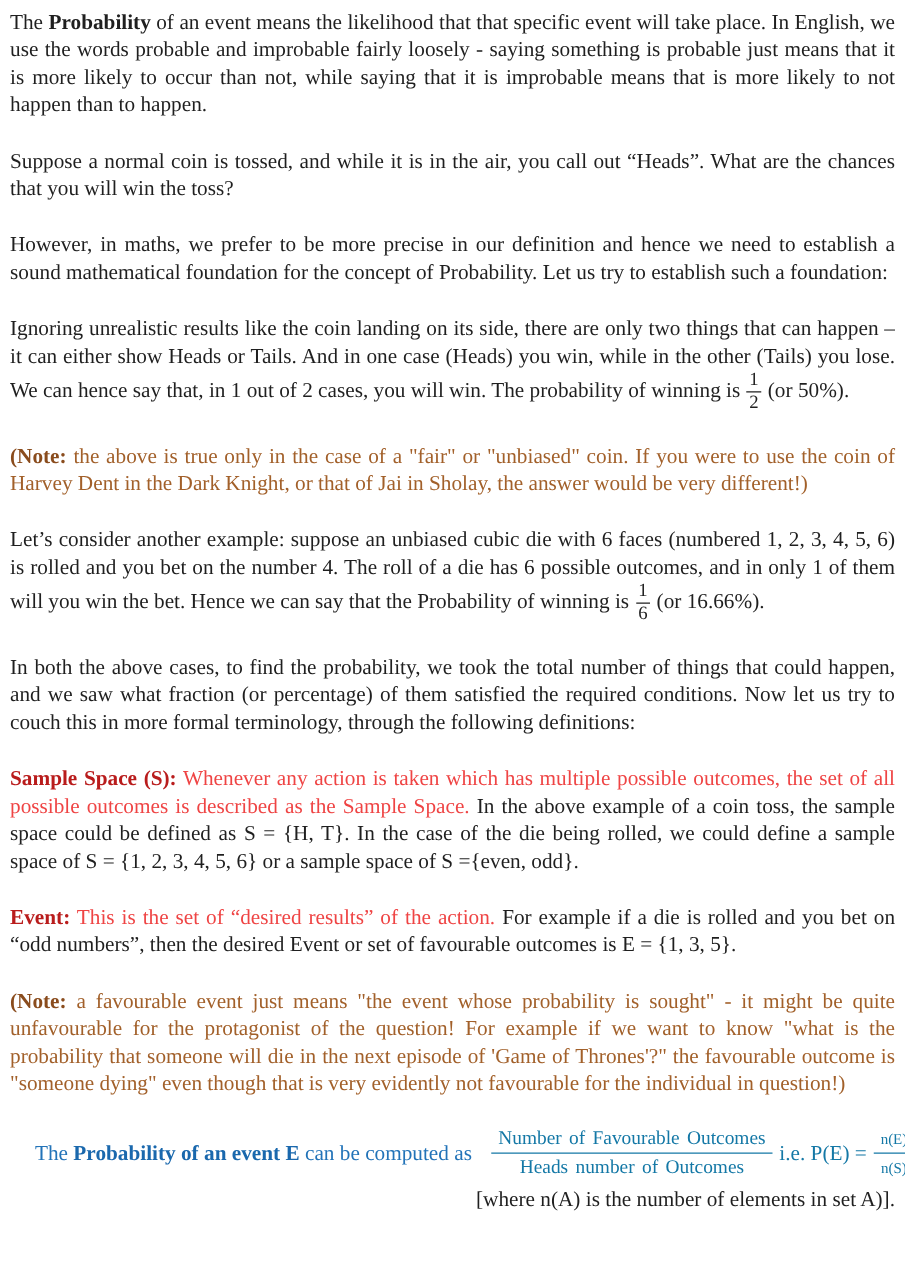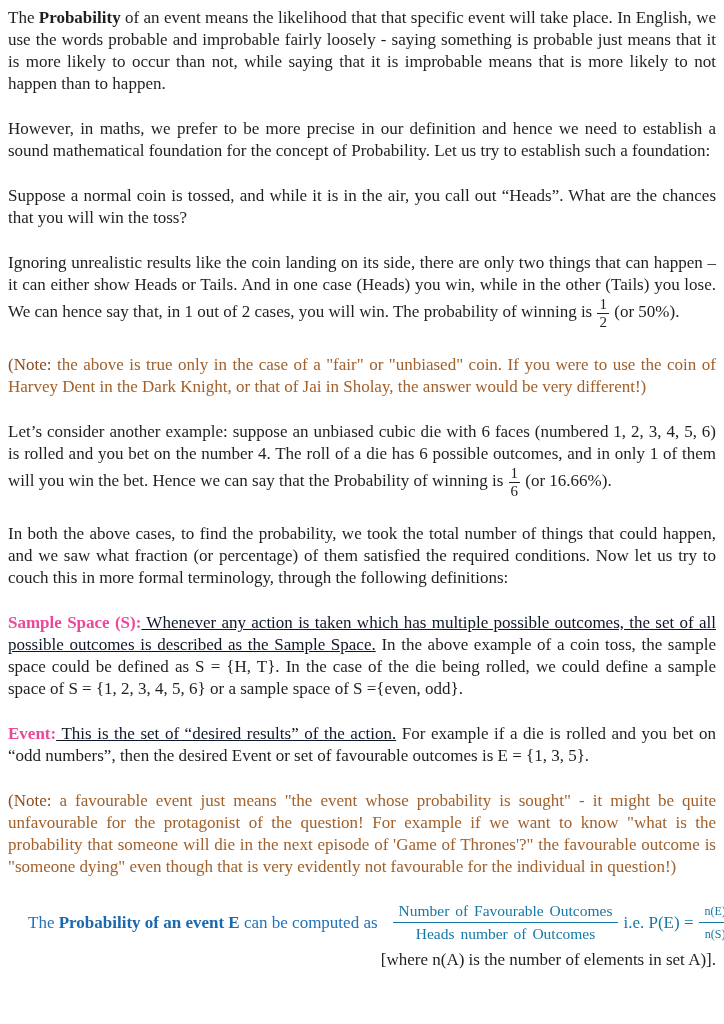--- a/index.html
+++ b/index.html
@@ -14,25 +14,25 @@
     line-height: 22px;
     color: #1f1f1f;
     background: #ffffff;
   }
   .para { margin: 0 0 23px 0; text-align: justify; }
   .para:last-child { margin-bottom: 0; }
   b { font-weight: bold; }
 
   
   .note { color: #a2602a; }
-  .note .note-label { color: #8a4c1d; font-weight: normal; }
+  .note .note-label { color: #8a4c1d; font-weight: bold; }
 
   
-  .blue-label { color: #ec4899; font-weight: bold; }
-  .blue-run   { color: #0f172a; text-decoration: underline; }
+  .blue-label { color: #b91c1c; font-weight: bold; }
+  .blue-run   { color: #ef4444; }
 
   
   .frac {
     display: inline-block;
     vertical-align: middle;
     text-align: center;
     line-height: 17px;
     font-size: 15px;
     padding: 0 1px;
   }
@@ -67,23 +67,23 @@
   .fie { margin-left: 5px; white-space: nowrap; }
   .where { margin: 0; text-align: right; }
 </style>
 </head>
 <body>
 
 <div class="page">
 
   <p class="para"><span>The </span><b>Probability</b><span> of an event means the likelihood that that specific event will take place. In English, we use the words probable and improbable fairly loosely - saying something is probable just means that it is more likely to occur than not, while saying that it is improbable means that is more likely to not happen than to happen.</span></p>
 
+  <p class="para"><span>Suppose a normal coin is tossed, and while it is in the air, you call out “Heads”. What are the chances that you will win the toss?</span></p>
+
   <p class="para"><span>However, in maths, we prefer to be more precise in our definition and hence we need to establish a sound mathematical foundation for the concept of Probability. Let us try to establish such a foundation:</span></p>
-
-  <p class="para"><span>Suppose a normal coin is tossed, and while it is in the air, you call out “Heads”. What are the chances that you will win the toss?</span></p>
 
   <p class="para"><span>Ignoring unrealistic results like the coin landing on its side, there are only two things that can happen – it can either show Heads or Tails. And in one case (Heads) you win, while in the other (Tails) you lose. We can hence say that, in 1 out of 2 cases, you will win. The probability of winning is </span><span class="frac"><span class="top">1</span><span class="bot">2</span></span><span> (or 50%).</span></p>
 
   <p class="para note"><b class="note-label">(Note:</b><span> the above is true only in the case of a "fair" or "unbiased" coin. If you were to use the coin of Harvey Dent in the Dark Knight, or that of Jai in Sholay, the answer would be very different!)</span></p>
 
   <p class="para"><span>Let’s consider another example: suppose an unbiased cubic die with 6 faces (numbered 1, 2, 3, 4, 5, 6) is rolled and you bet on the number 4. The roll of a die has 6 possible outcomes, and in only 1 of them will you win the bet. Hence we can say that the Probability of winning is </span><span class="frac"><span class="top">1</span><span class="bot">6</span></span><span> (or 16.66%).</span></p>
 
   <p class="para"><span>In both the above cases, to find the probability, we took the total number of things that could happen, and we saw what fraction (or percentage) of them satisfied the required conditions. Now let us try to couch this in more formal terminology, through the following definitions:</span></p>
 
   <p class="para"><span class="blue-label">Sample Space (S):</span><span class="blue-run"> Whenever any action is taken which has multiple possible outcomes, the set of all possible outcomes is described as the Sample Space.</span><span> In the above example of a coin toss, the sample space could be defined as S = {H, T}. In the case of the die being rolled, we could define a sample space of S = {1, 2, 3, 4, 5, 6} or a sample space of S ={even, odd}.</span></p>

